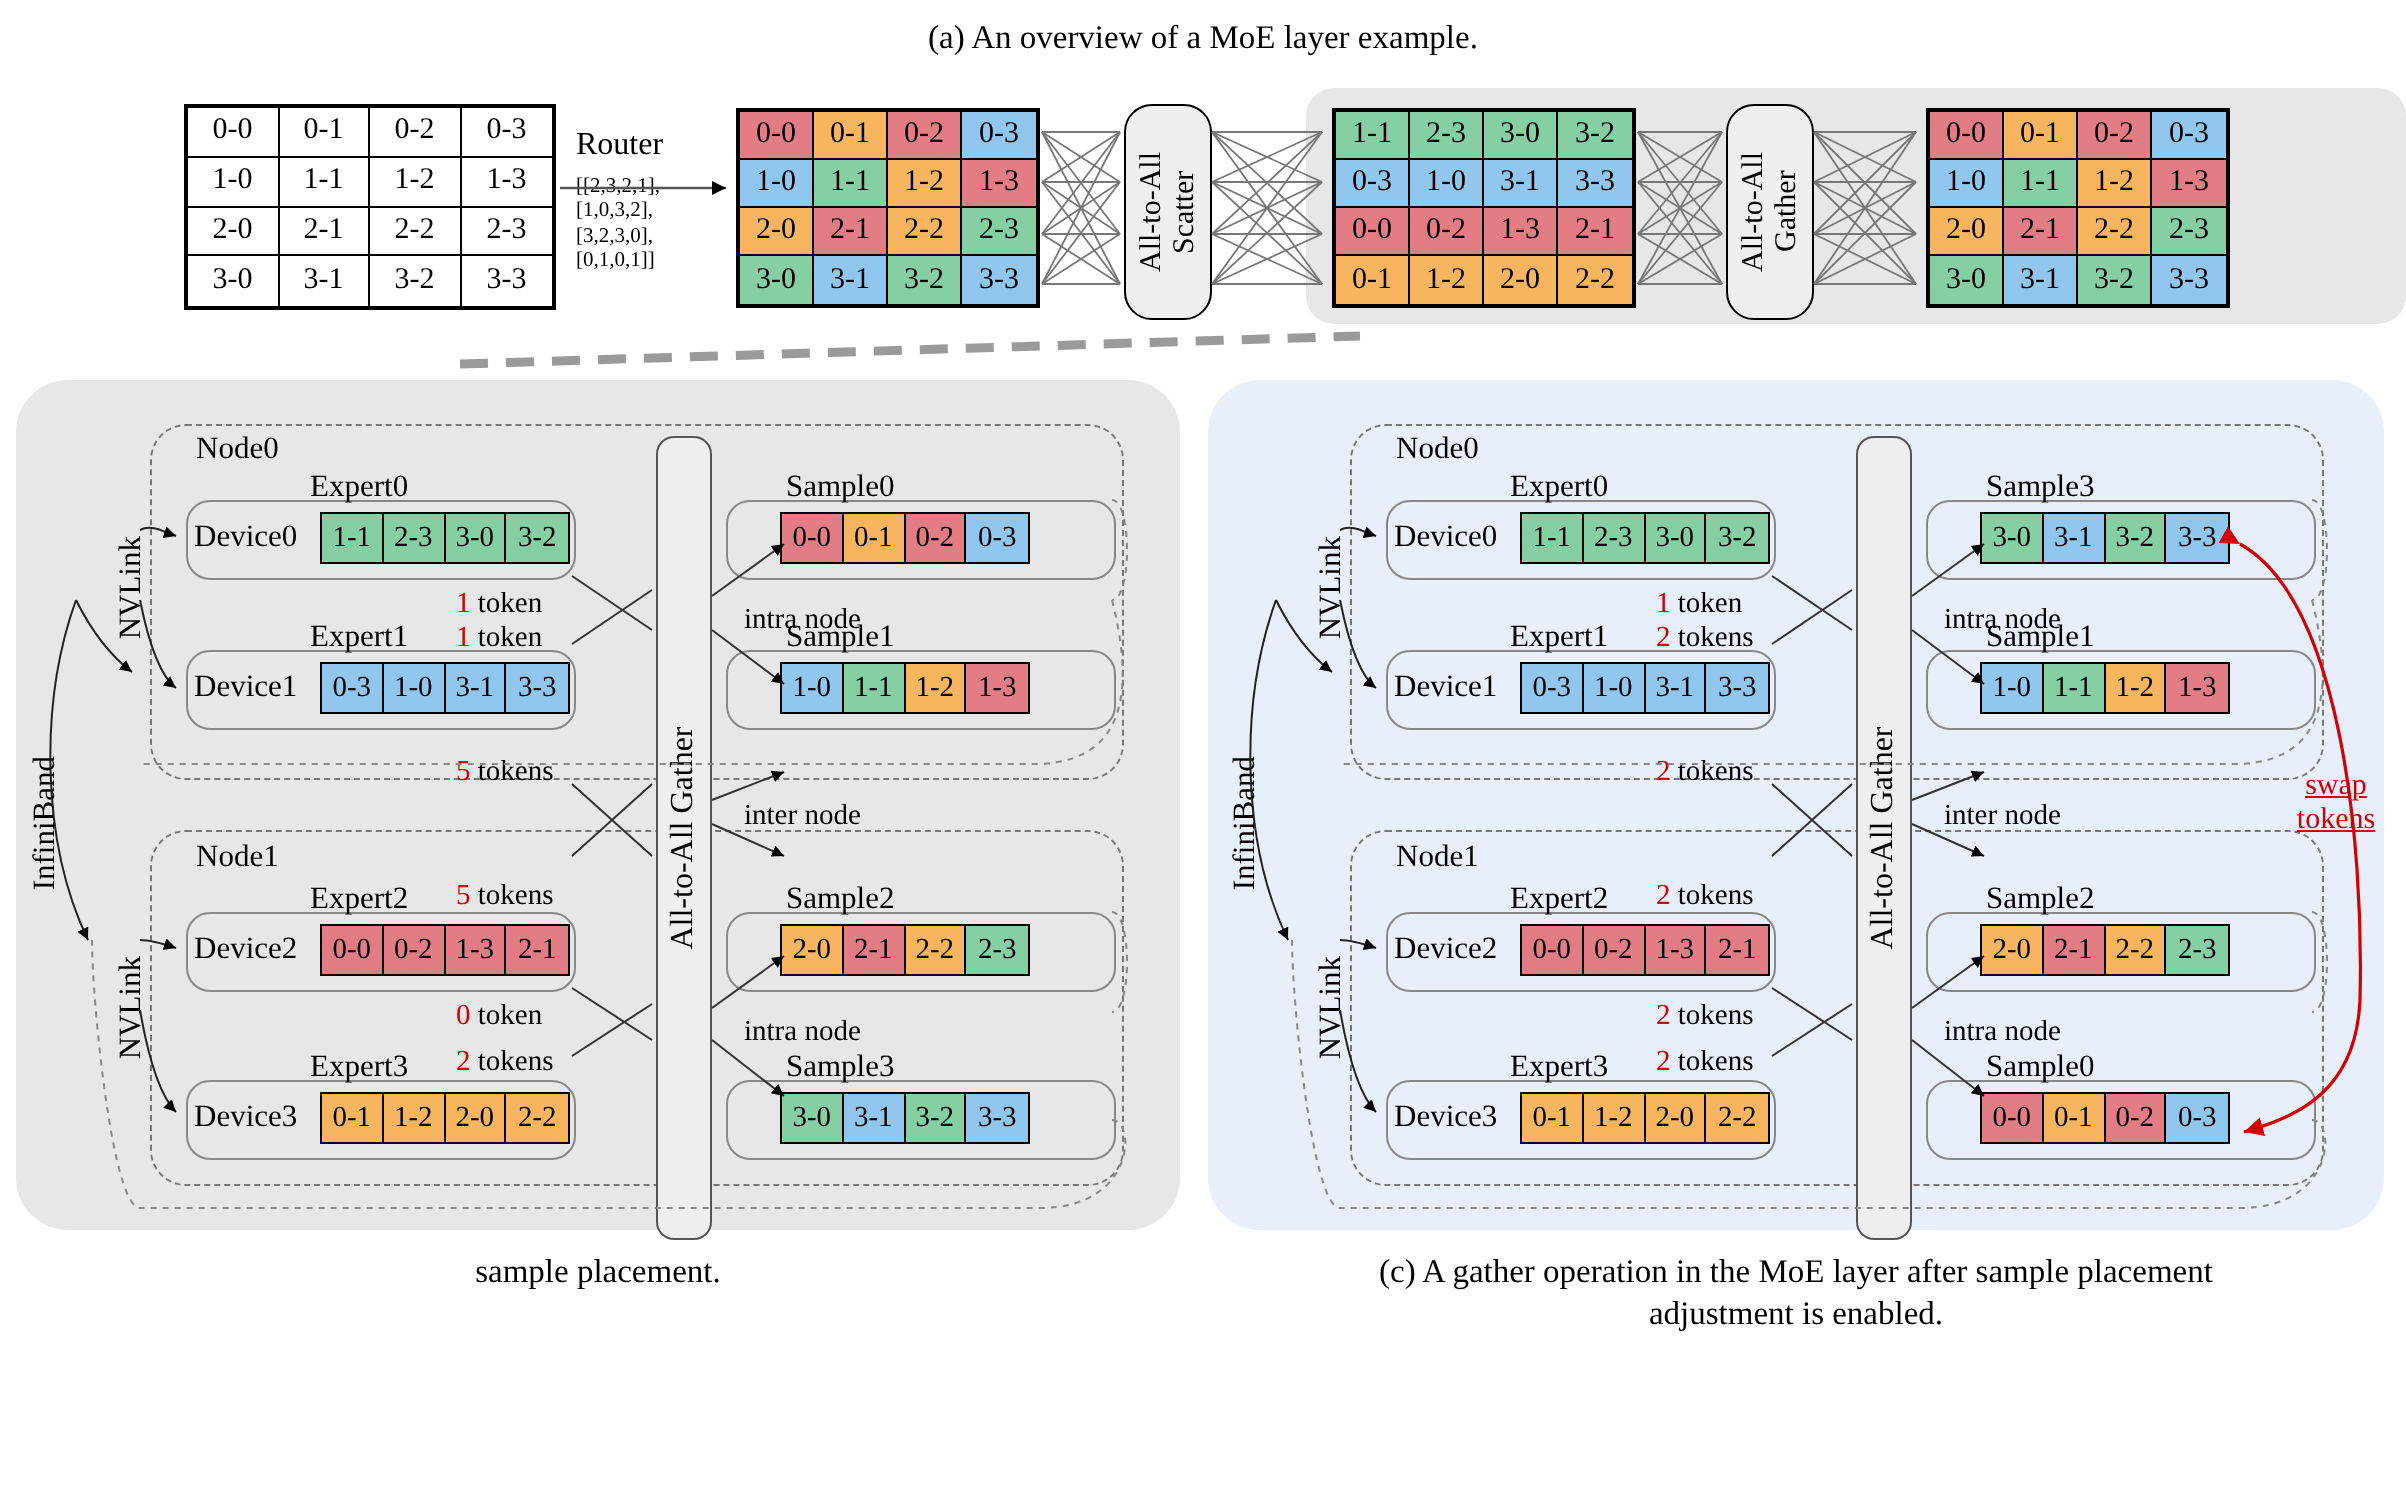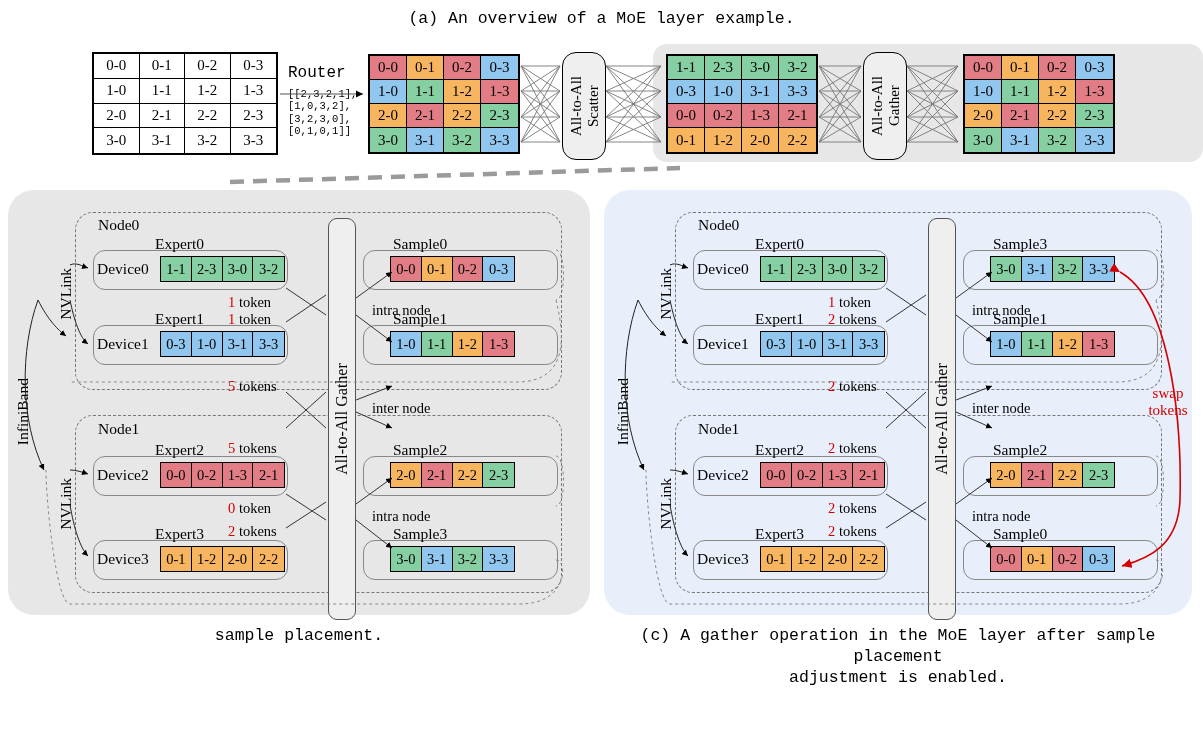--- a/index.html
+++ b/index.html
@@ -4,21 +4,21 @@
 <style>
   html,body{margin:0;padding:0;}
   body{
     width:1203px;height:753px;
     background:#ffffff;
     font-family:"Liberation Serif","DejaVu Serif",serif;
     color:#000;
     position:relative;
     overflow:hidden;
   }
-  .abs{position:absolute;font-family:Liberation Mono, monospace;}
+  .abs{position:absolute;}
   
   .caption{
     font-size:16.5px;
     text-align:center;
     line-height:1.28;
   }
   
   .panel-b{
     position:absolute;left:8px;top:190px;width:582px;height:425px;
     background:#e7e7e7;border-radius:26px;
@@ -113,21 +113,21 @@
     box-sizing:border-box;
     border-right:1.4px solid #000;
     font-size:14.5px;
     display:flex;align-items:center;justify-content:center;
   }
   .strip .tk:last-child{border-right:none;}
   
   .tok-note{position:absolute;font-size:14.5px;white-space:nowrap;}
   .tok-note b{color:#d40000;font-weight:normal;}
   .node-note{position:absolute;font-size:14.5px;white-space:nowrap;}
-  .swap-note{position:absolute;font-size:15px;color:#d40000;text-align:center;line-height:1.15;}
+  .swap-note{position:absolute;font-size:15px;color:#d40000;text-align:center;line-height:1.15;text-decoration:underline;}
   .vlabel{position:absolute;writing-mode:vertical-rl;transform:rotate(180deg);font-size:15.5px;white-space:nowrap;}
   svg.overlay{position:absolute;left:0;top:0;width:1203px;height:753px;pointer-events:none;}
 </style>
 </head>
 <body>
 
 <div class="abs caption" style="left:0;top:8px;width:1203px;">(a) An overview of a MoE layer example.</div>
 
 <div class="panel-b"></div>
 <div class="panel-c"></div>

